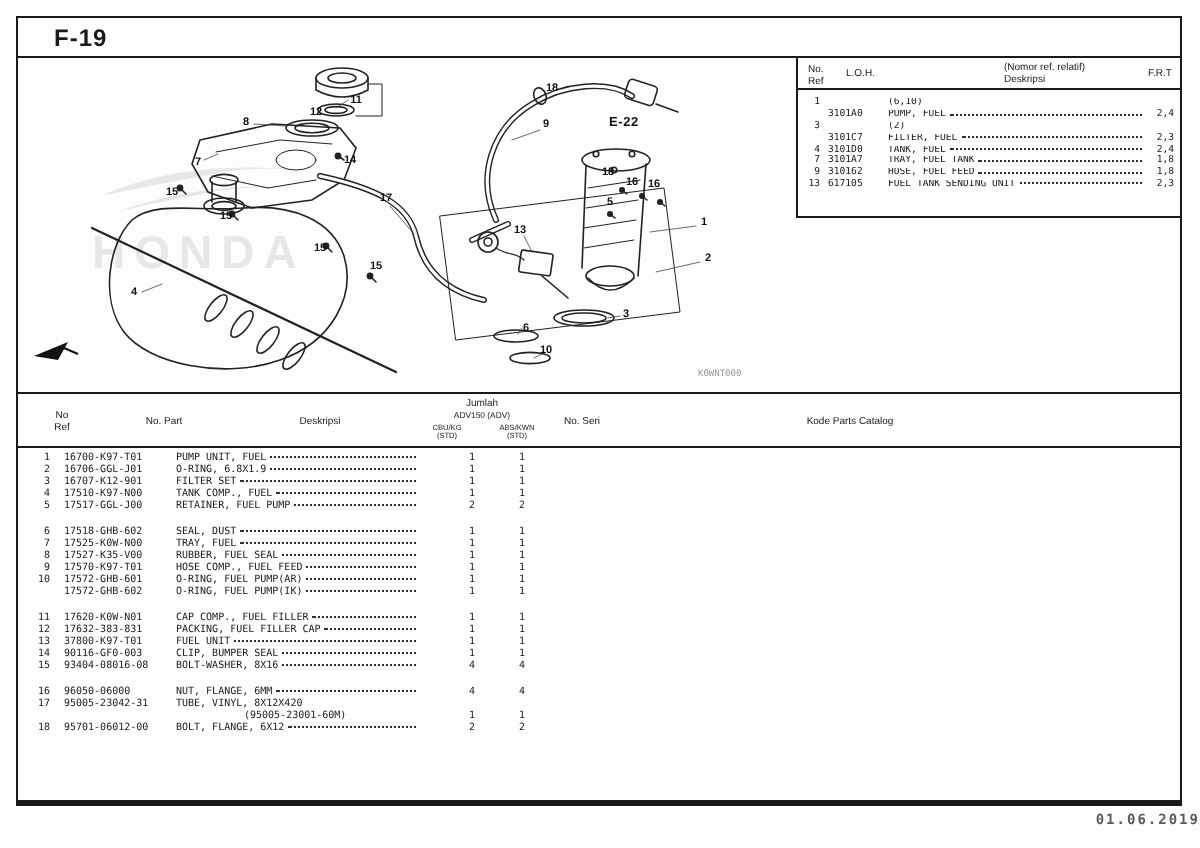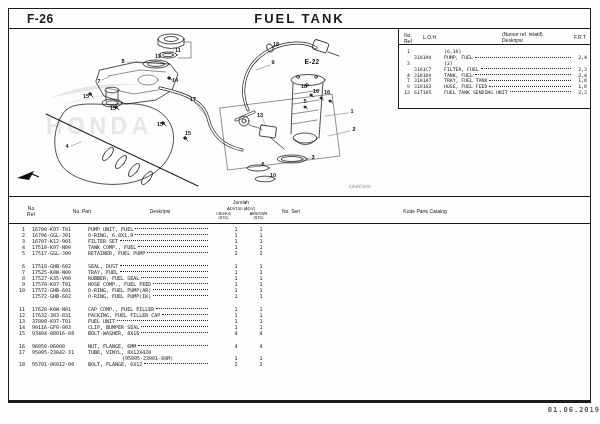--- a/index.html
+++ b/index.html
@@ -87,22 +87,21 @@
   }
 </style>
 </head>
 <body>
 
 <div id="stage">
 
   <div class="page-border"></div>
 
   <div class="header-bar">
-    <span class="page-title">FUEL TANK</span>
-    <span class="page-code">F-26</span>
+    <span class="page-code">F-19</span>
   </div>
 
   <div class="diagram">
     <svg width="390" height="168" viewBox="0 0 390 168">
 
       <g fill="#e7e7e5" stroke="none">
         <path d="M42,70 Q88,50 150,58 Q118,54 94,60 Q66,65 42,70 Z"></path>
         <path d="M50,78 Q95,62 146,66 Q112,64 88,70 Q66,74 50,78 Z"></path>
         <text x="38" y="106" font-size="23" font-weight="bold" letter-spacing="4.5" font-family="Liberation Sans, sans-serif">HONDA</text>
       </g>

